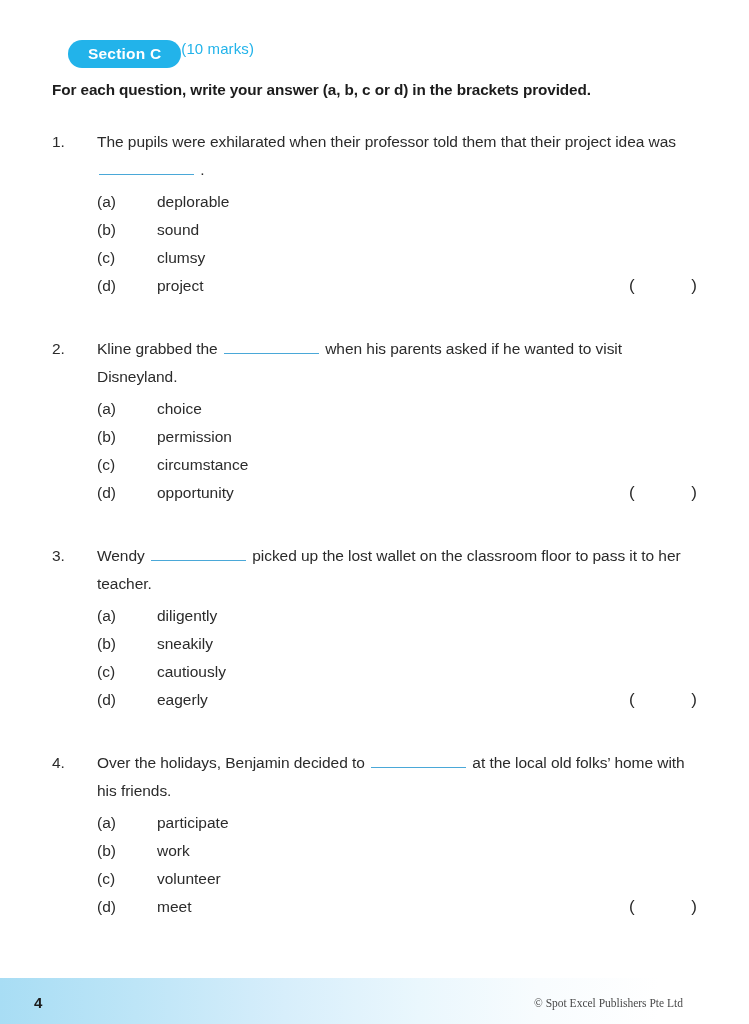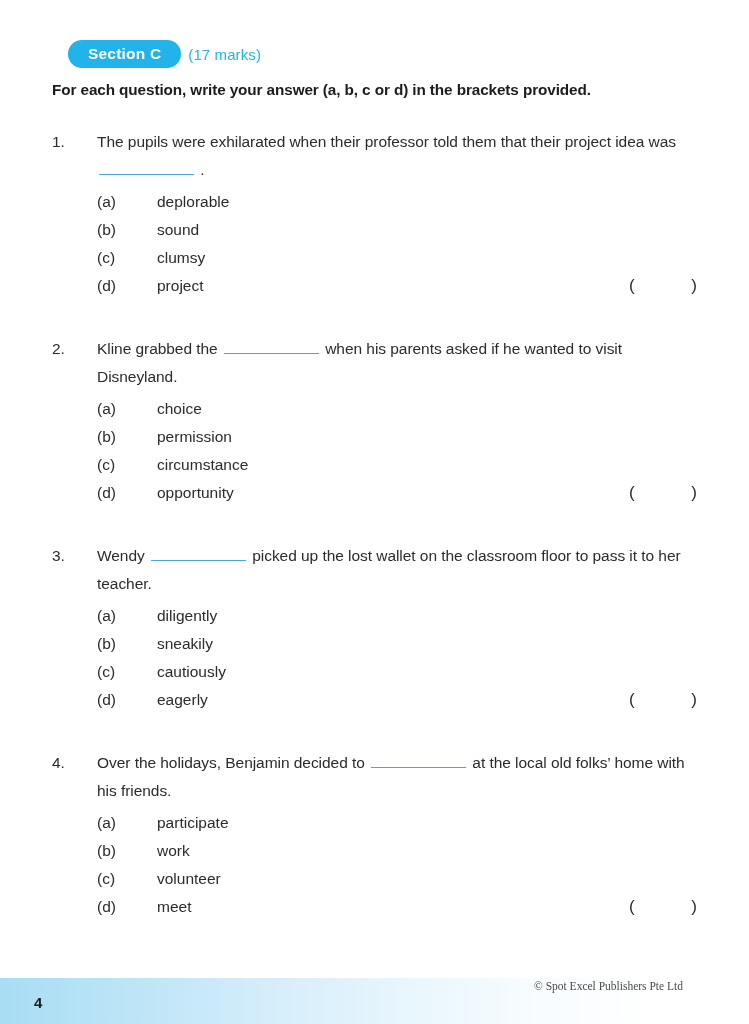--- a/index.html
+++ b/index.html
@@ -24,22 +24,21 @@
     height: 1024px;
     background: #ffffff;
   }
 
   
   .section-header {
     position: absolute;
     left: 68px;
     top: 40px;
     display: flex;
-    align-items: center;
-    gap: 7px;
+    gap: 0;
   }
 
   .section-badge {
     background: #22b3ea;
     color: #ffffff;
     font-size: 15.5px;
     font-weight: bold;
     letter-spacing: 0.2px;
     padding: 5px 20px 6px 20px;
     border-radius: 14px;
@@ -166,35 +165,35 @@
     left: 34px;
     bottom: 13px;
     font-size: 15px;
     font-weight: bold;
     color: #1c1c1c;
   }
 
   .copyright {
     position: absolute;
     right: 66px;
-    bottom: 32px;
+    bottom: 15px;
     font-family: "Liberation Serif", serif;
     font-size: 11.5px;
     color: #4a4a4a;
     white-space: nowrap;
   }
 </style>
 </head>
 <body>
 
 <div class="page">
 
   <div class="section-header">
     <span class="section-badge">Section C</span>
-    <span class="section-marks">(17 marks)</span>
+    <span class="section-marks">(10 marks)</span>
   </div>
 
   <div class="instruction">For each question, write your answer (a, b, c or d) in the brackets provided.</div>
 
   <div class="questions">
       <div class="question">
         <div class="q-head">
           <div class="q-num">1.</div>
           <div class="q-stem"><span>The pupils were exhilarated when their professor told them that their project idea was</span> <span class="blank"></span> <span>.</span></div>
         </div>

